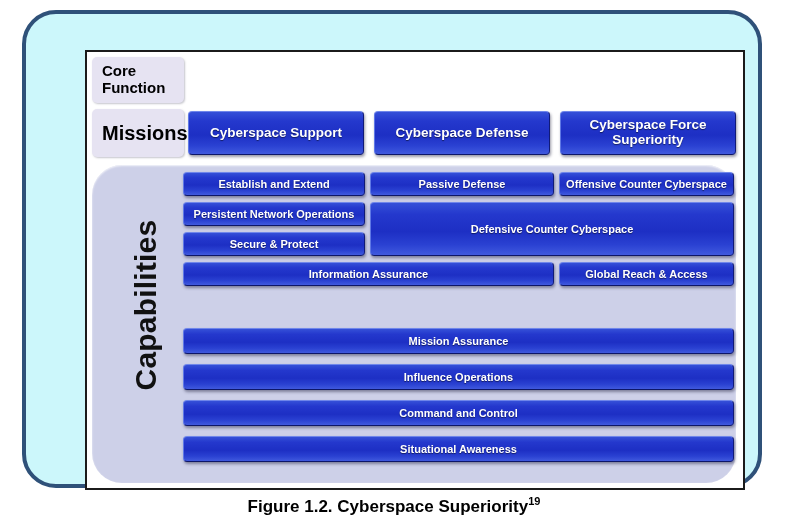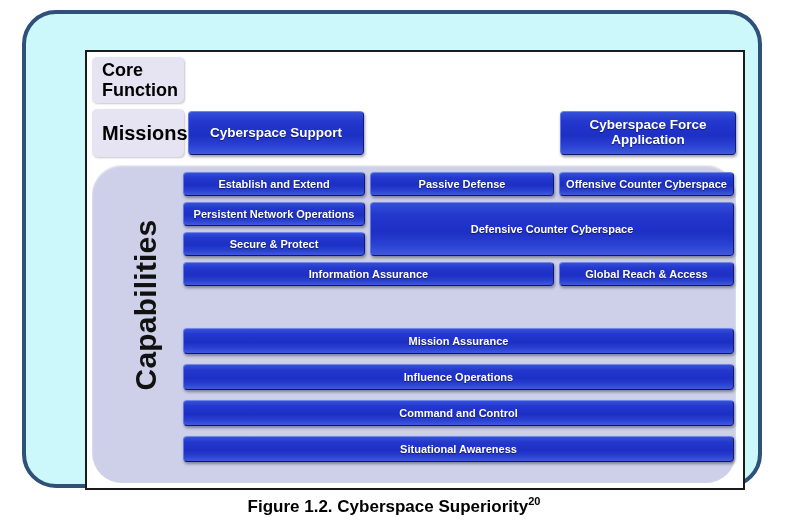--- a/index.html
+++ b/index.html
@@ -55,21 +55,21 @@
 
   
   .row-label{
     position:absolute;
     box-sizing:border-box;
     display:flex;align-items:center;
     padding-left:10px;
     background:#e6e3f2;
     color:#000000;
     font-weight:bold;
-    font-size:18px;
+    font-size:15px;
     line-height:1.12;
     border-radius:5px;
     box-shadow:1px 1px 2px rgba(90,90,110,.35);
   }
 
   
   #core-function-label{left:5px;top:5px;width:92px;height:46px;}
   #core-function-bar{left:109px;top:9px;width:532px;height:38px;font-size:19px;}
 
   
@@ -153,21 +153,22 @@
         <span>Core</span><br>
         <span>Function</span>
       </span>
     </div>
 
     <div class="row-label" id="missions-label">
       <span>Missions</span>
     </div>
     <div id="missions-row">
       <div class="bar mission-box m0">Cyberspace Support</div>
-      <div class="bar mission-box m2">Cyberspace Force Application</div>
+      <div class="bar mission-box m1">Cyberspace Defense</div>
+      <div class="bar mission-box m2">Cyberspace Force Superiority</div>
     </div>
 
     <div id="capabilities-panel">
 
       <div id="capabilities-label">Capabilities</div>
 
       <div id="capability-grid">
         <div class="bar cap r0 col-left">Establish and Extend</div>
         <div class="bar cap r0 col-mid">Passive Defense</div>
         <div class="bar cap r1 col-left">Persistent Network Operations</div>
@@ -185,14 +186,14 @@
         <div class="bar cap r7 col-full">Command and Control</div>
         <div class="bar cap r8 col-full">Situational Awareness</div>
       </div>
 
     </div>
 
   </div>
 </div>
 
 <div id="figure-caption">
-  <span>Figure 1.2. Cyberspace Superiority</span><sup>20</sup>
+  <span>Figure 1.2. Cyberspace Superiority</span><sup>19</sup>
 </div>
 
 </body></html>

